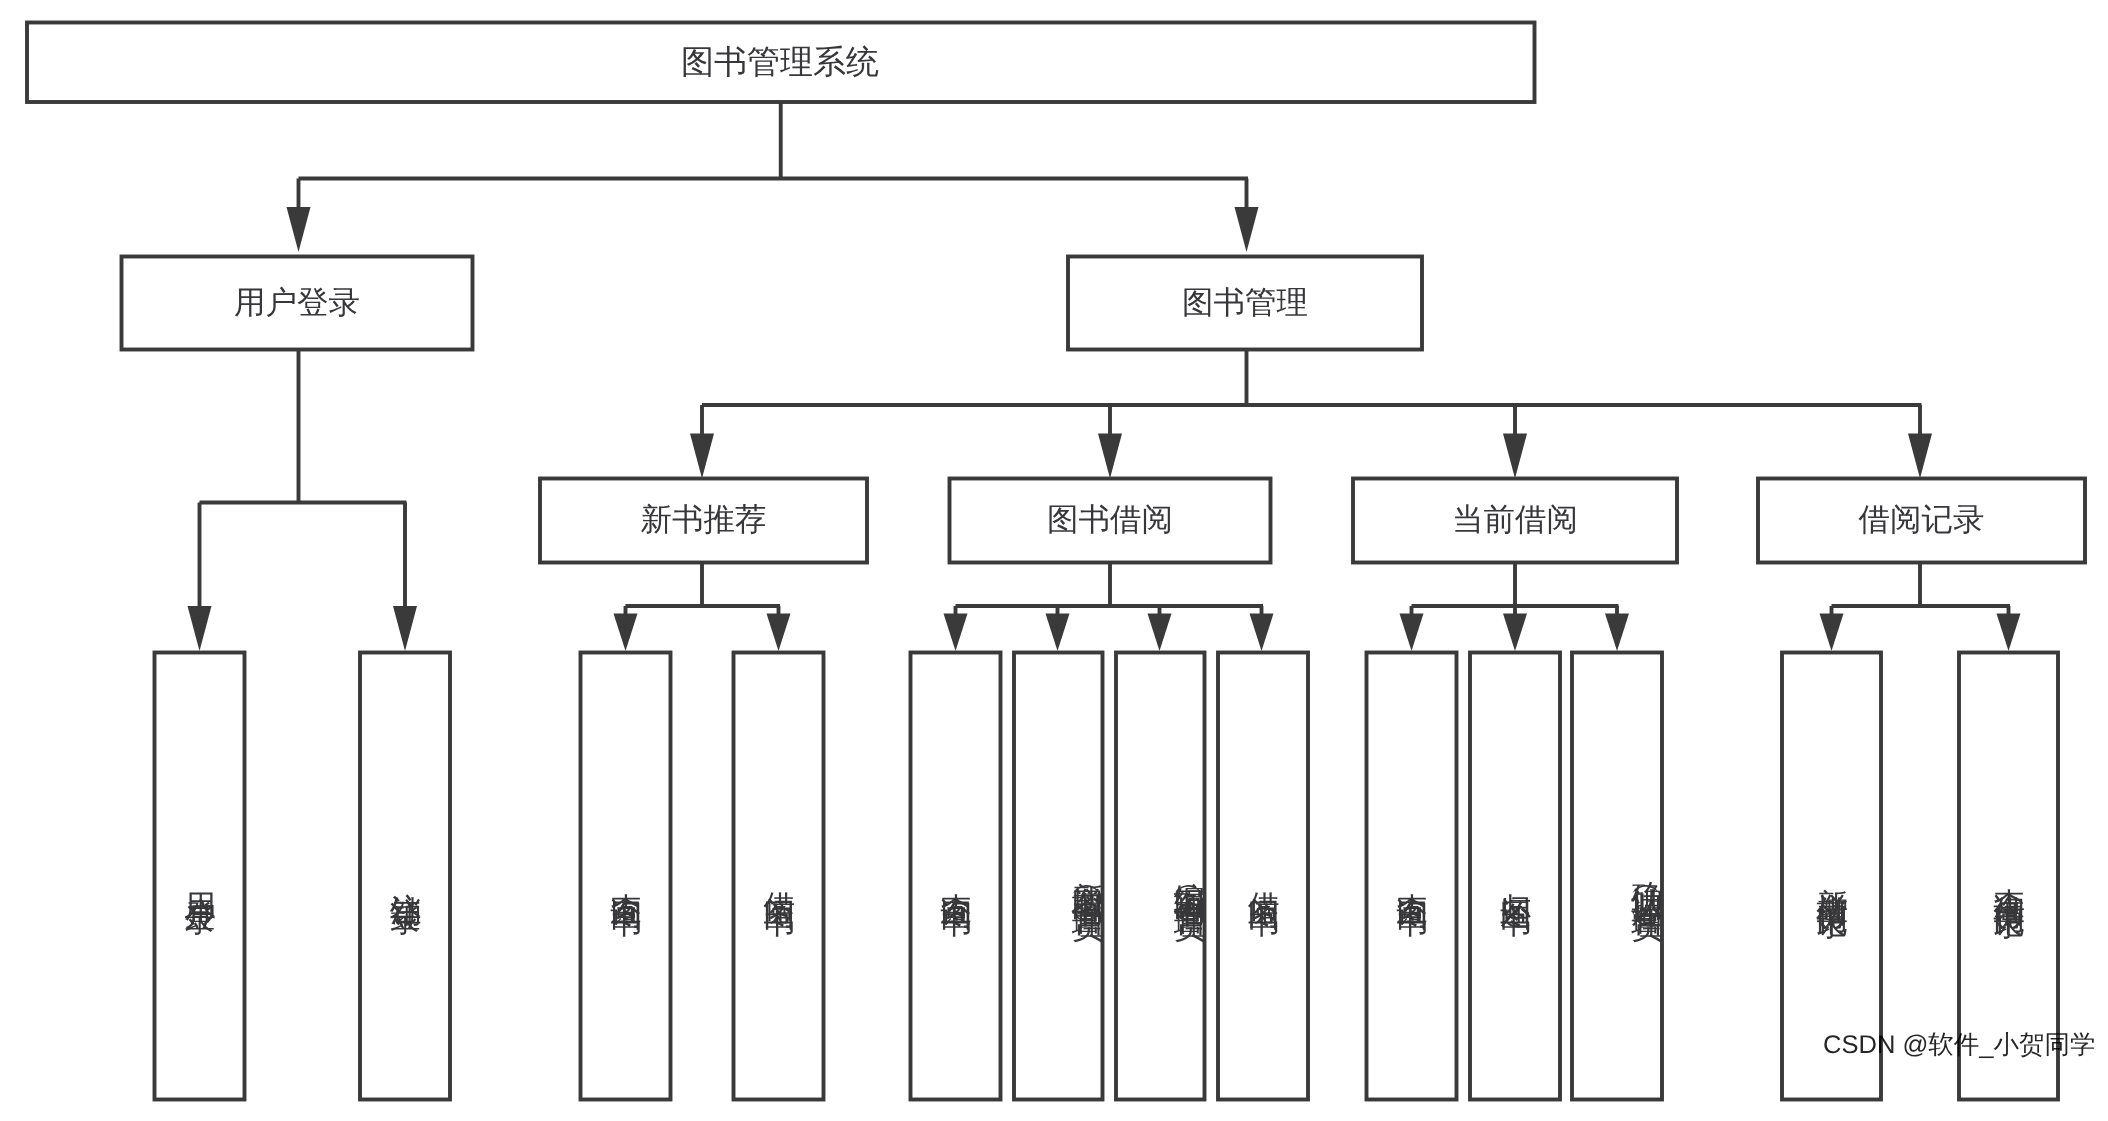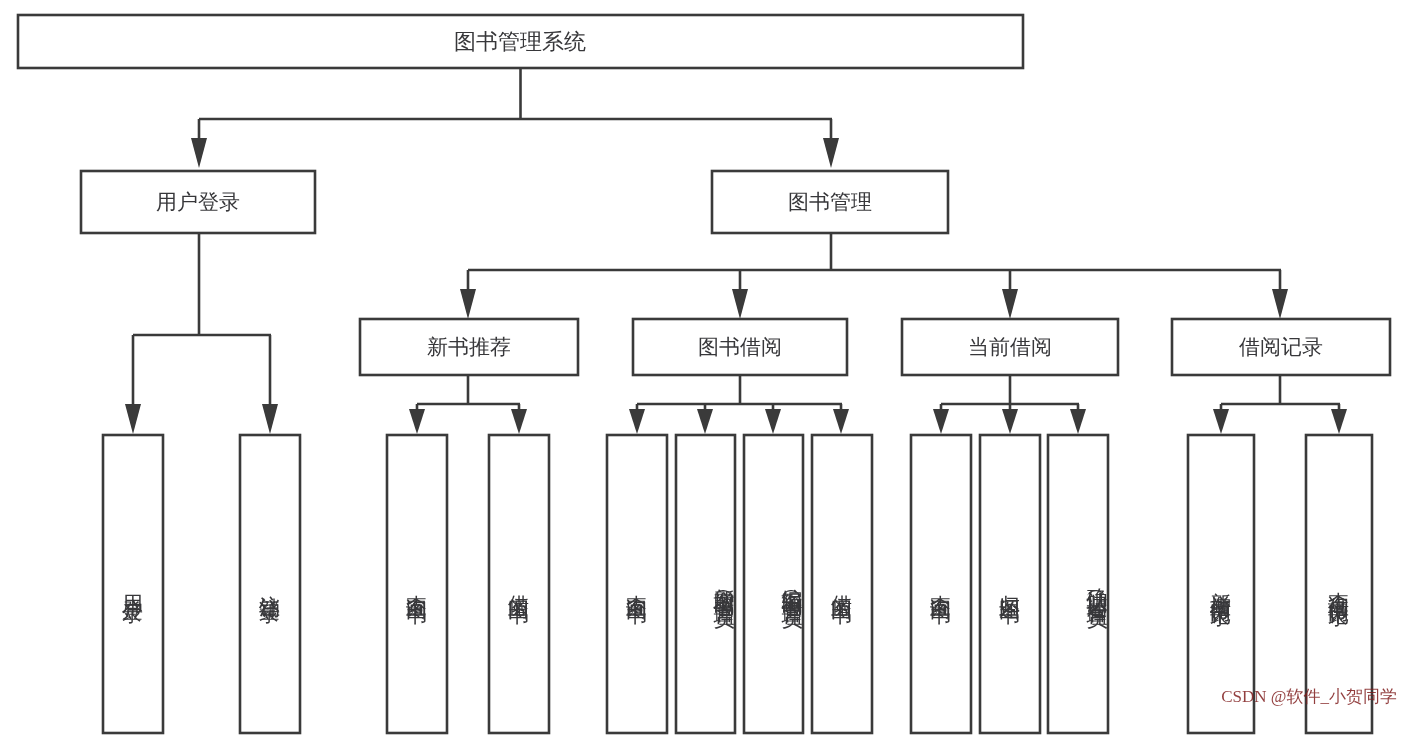--- a/index.html
+++ b/index.html
@@ -70,23 +70,23 @@
     align-items: center;
     justify-content: center;
     text-align: center;
     white-space: nowrap;
     pointer-events: none;
   }
   .watermark {
     position: absolute;
     right: 8px;
     bottom: 4px;
-    font-family: Liberation Serif, serif;
+    font-family: Liberation Sans, sans-serif;
     font-size: 17px;
-    color: #7f1d1d;
+    color: #000000;
     opacity: 0.85;
     white-space: nowrap;
   }
 </style>
 </head>
 <body>
 
 <div id="diagram-root">
 
   <svg class="diagram-svg" viewBox="0 0 1405 747">

